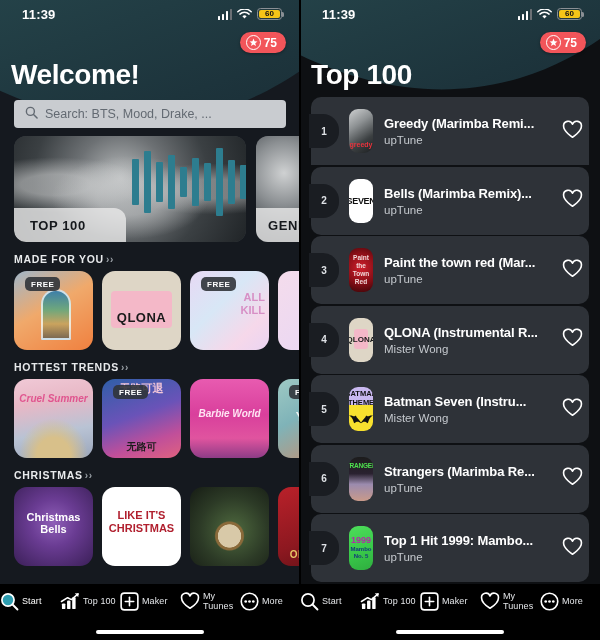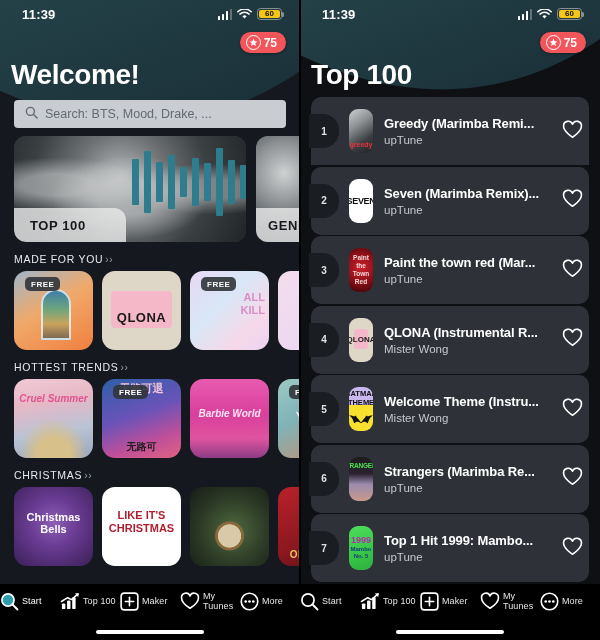--- a/index.html
+++ b/index.html
@@ -96,21 +96,21 @@
     background:rgba(232,232,232,.82);
     border-radius:0 12px 0 12px;
     display:flex; align-items:center; padding-left:16px;
     font-size:13px; font-weight:800; letter-spacing:.6px; color:#15181c;
   }
   .hero-card.second .hero-label { min-width:70px; padding-left:12px; border-radius:0; }
   .eq { position:absolute; left:118px; top:12px; display:flex; align-items:center; gap:5px; }
   .eq i { display:block; width:7px; background:#2d7d8f; border-radius:1px; }
 
   .sec-head {
-    color:#e8eaec; font-size:10.5px; font-weight:400; letter-spacing:.7px;
+    color:#e8eaec; font-size:10.5px; font-weight:700; letter-spacing:.7px;
     padding:11px 0 6px 14px;
   }
   .sec-head .chev { color:#9aa0a6; font-size:10px; margin-left:2px; }
 
   .tile-row { display:flex; gap:9px; padding-left:14px; overflow:hidden; }
   .tile {
     flex:0 0 auto; width:79px; height:79px; border-radius:13px;
     position:relative; overflow:hidden;
   }
   .tile .tart { position:absolute; inset:0; }
@@ -462,21 +462,21 @@
         </div>
       </div>
 
       <div class="track">
         <div class="rank">2</div>
         <div class="cover">
           <div class="cart" style="background:#fff;"></div>
           <div class="cart" style="display:flex;align-items:center;justify-content:center;font-size:9px;font-weight:800;color:#111;letter-spacing:-.3px;">SEVEN</div>
         </div>
         <div class="tinfo">
-          <div class="ttitle">Seven (Marimba Remix)...</div>
+          <div class="ttitle">Bells (Marimba Remix)...</div>
           <div class="tartist">upTune</div>
         </div>
         <div class="heart">
           <span>
             <svg width="21" height="19" viewBox="0 0 21 19">
                 <path d="M10.5 17.2 C10.5 17.2 1.6 11.6 1.6 6.3 A4.6 4.6 0 0 1 10.5 4.3 A4.6 4.6 0 0 1 19.4 6.3 C19.4 11.6 10.5 17.2 10.5 17.2 Z" stroke="#fff" stroke-width="1.6" fill="none" stroke-linejoin="round"></path>
               </svg>
           </span>
         </div>
       </div>
@@ -525,21 +525,21 @@
         <div class="cover">
           <div class="cart" style="background:linear-gradient(180deg,#c9b8f0 0%,#c9b8f0 42%,#f7e02e 42%,#f7e02e 100%);"></div>
           <div class="cart" style="display:flex;align-items:flex-start;justify-content:center;padding-top:3px;font-size:7.5px;font-weight:800;color:#111;line-height:1.15;text-align:center;">BATMAN<br>THEME</div>
           <div class="cart" style="display:flex;align-items:flex-end;justify-content:center;padding-bottom:6px;">
             <svg width="28" height="12" viewBox="0 0 28 12">
                 <path d="M0 2 C4 1 6 4 8 2 C9 5 11 6 14 10 C17 6 19 5 20 2 C22 4 24 1 28 2 C24 4 23 8 22 11 C19 8 16 9 14 11 C12 9 9 8 6 11 C5 8 4 4 0 2Z" fill="#111"></path>
               </svg>
           </div>
         </div>
         <div class="tinfo">
-          <div class="ttitle">Welcome Theme (Instru...</div>
+          <div class="ttitle">Batman Seven (Instru...</div>
           <div class="tartist">Mister Wong</div>
         </div>
         <div class="heart">
           <span>
             <svg width="21" height="19" viewBox="0 0 21 19">
                 <path d="M10.5 17.2 C10.5 17.2 1.6 11.6 1.6 6.3 A4.6 4.6 0 0 1 10.5 4.3 A4.6 4.6 0 0 1 19.4 6.3 C19.4 11.6 10.5 17.2 10.5 17.2 Z" stroke="#fff" stroke-width="1.6" fill="none" stroke-linejoin="round"></path>
               </svg>
           </span>
         </div>
       </div>

